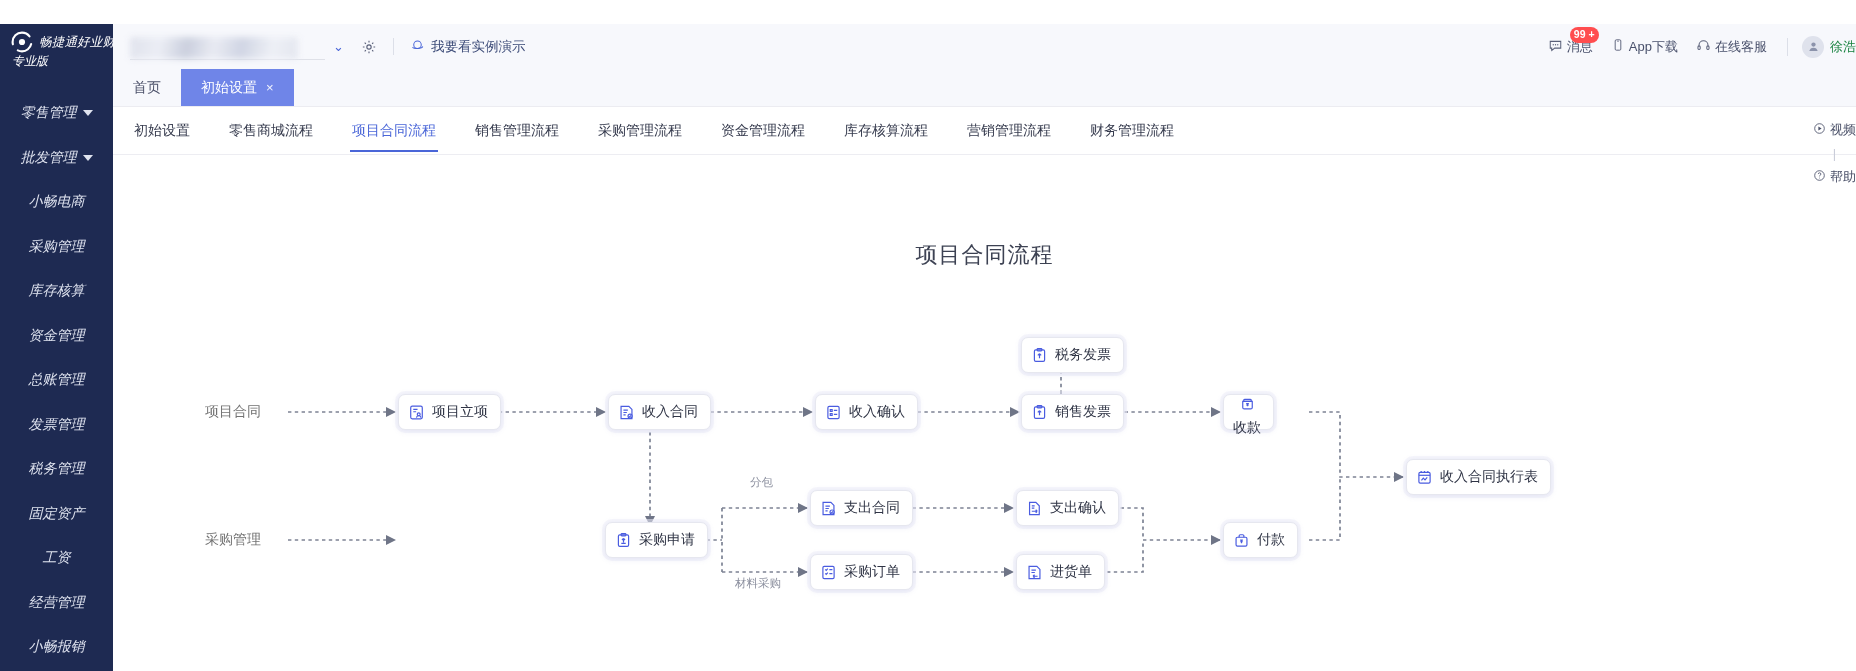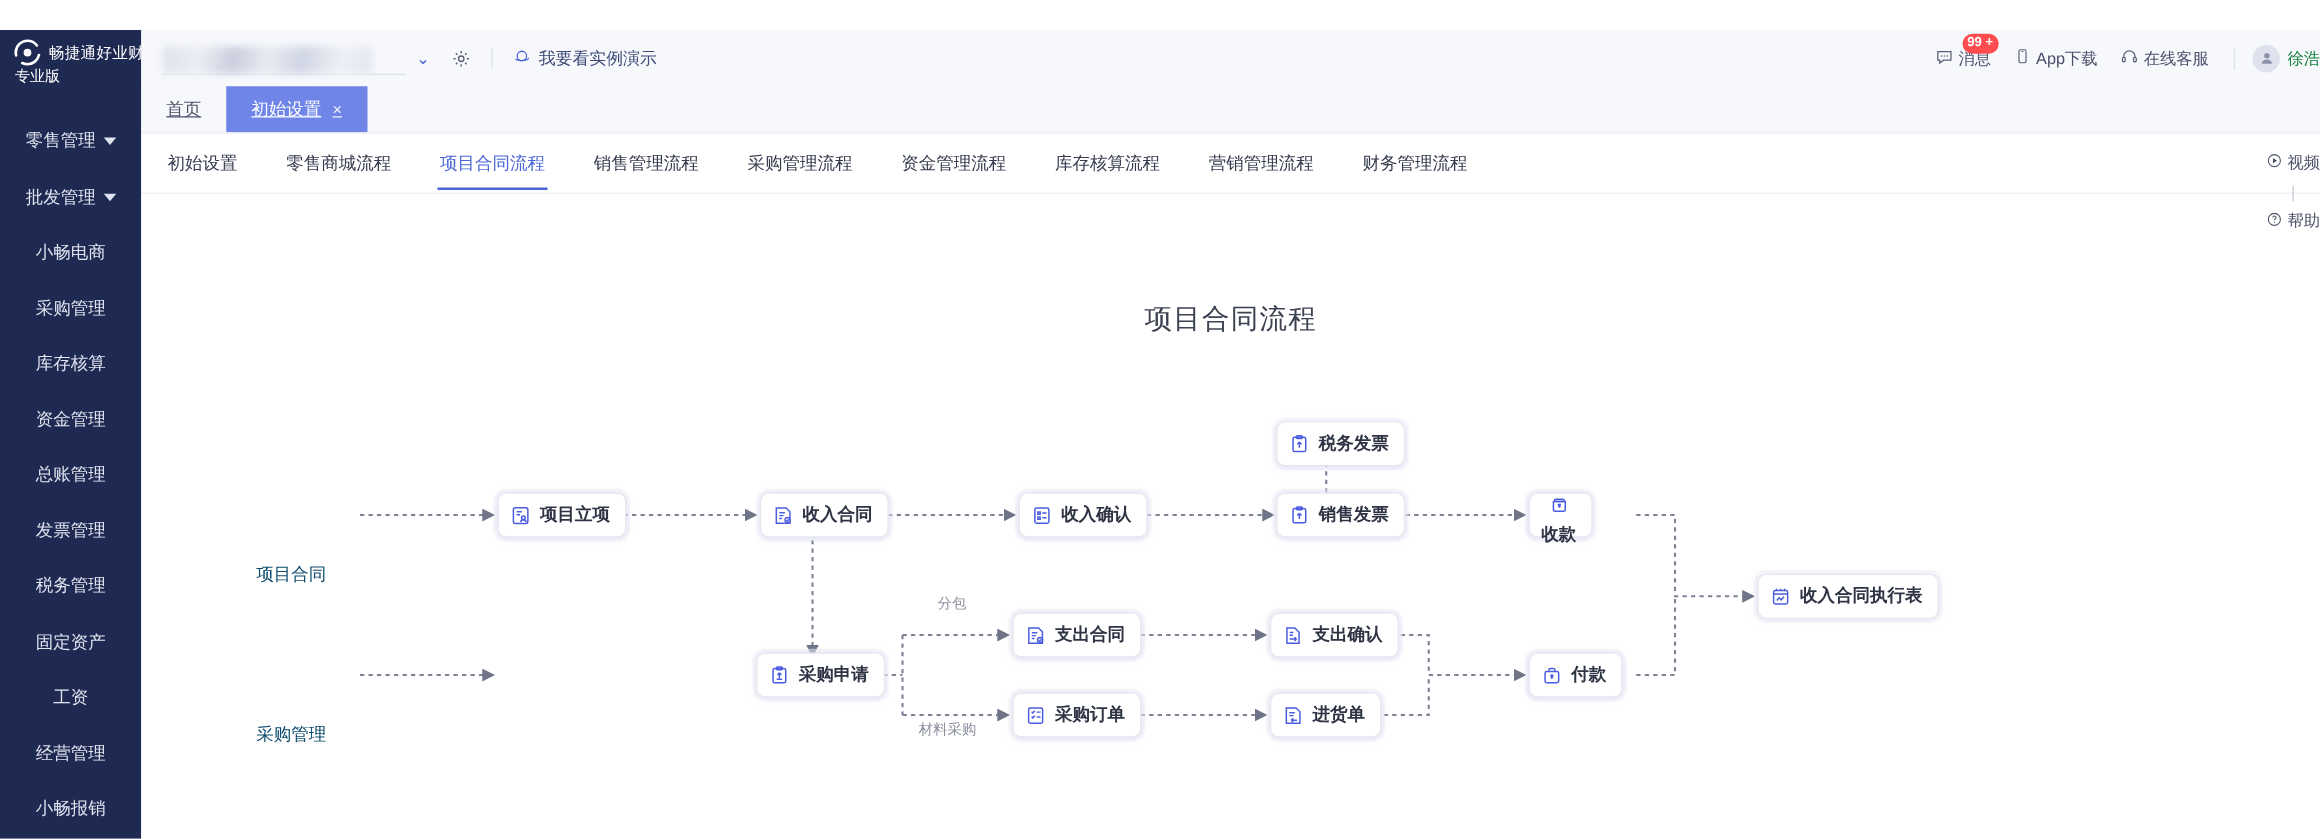--- a/index.html
+++ b/index.html
@@ -9,20 +9,21 @@
     background: #ffffff;
     font-family: "Liberation Sans", "DejaVu Sans", sans-serif;
     -webkit-font-smoothing: antialiased;
   }
   #app { position: relative; width: 1856px; height: 671px; background:#fff; }
 
   
   .sidebar {
     position: absolute; left:0; top:24px; width:113px; height:647px;
     background:#1e2a52;
+    font-style:italic;
   }
   .logo-block { height:53px; padding:6px 0 0 10px; }
   .logo-row { display:flex; align-items:center; gap:5px; }
   .logo-mark {
     width:24px; height:24px; flex:0 0 24px; position:relative;
   }
   .logo-mark svg { display:block; }
   .logo-text {
     color:#fff; font-size:12.5px; letter-spacing:.2px; white-space:nowrap;
   }
@@ -72,21 +73,21 @@
   }
   .uname { color:#15803d; font-size:13px; }
 
   
   .tabstrip {
     position:absolute; left:113px; top:69px; right:0; height:37px;
     background:#f7f8fc; display:flex; align-items:flex-end; padding-left:0;
   }
   .tab {
     height:37px; display:flex; align-items:center; padding:0 20px;
-    font-size:14px; color:#4c5169; cursor:pointer; gap:9px;text-decoration:underline;
+    font-size:14px; color:#4c5169; cursor:pointer; gap:9px;
   }
   .tab.active { background:#6f85e8; color:#fff; }
   .tab .x { font-size:13px; opacity:.9; }
 
   
   .panel {
     position:absolute; left:113px; top:106px; right:0; bottom:0;
     background:#fff; border-top:1px solid #ececf1;
   }
   .subtabs {
@@ -115,26 +116,26 @@
     position:absolute; left:0; right:0; top:85px; text-align:center;
     font-size:22px; color:#3d4253; letter-spacing:1px;
   }
   svg.wires { position:absolute; left:0; top:0; width:100%; height:517px; }
 
   .node {
     position:absolute; height:36px; background:#fff;
     border:1px solid #e6e7ef; border-radius:7px;
     box-shadow:0 1px 6px rgba(110,120,190,.16), 0 0 0 3px rgba(240,241,250,.55);
     display:flex; align-items:center; gap:7px; padding:0 12px 0 9px;
-    font-size:14px; color:#2f3445; cursor:pointer; white-space:nowrap;font-weight:bold;
+    font-size:14px; color:#2f3445; cursor:pointer; white-space:nowrap;
   }
   .node .ic { width:17px; height:17px; flex:0 0 17px; display:block; }
 
   .rowlabel {
-    position:absolute; font-size:14px; color:#0c4a6e; white-space:nowrap;margin-top:48px;
+    position:absolute; font-size:14px; color:#737373; white-space:nowrap;
   }
   .edgelabel {
     position:absolute; font-size:11.5px; color:#8b8f9e; white-space:nowrap;
   }
 </style>
 </head>
 <body>
 
 <div id="app">
 

